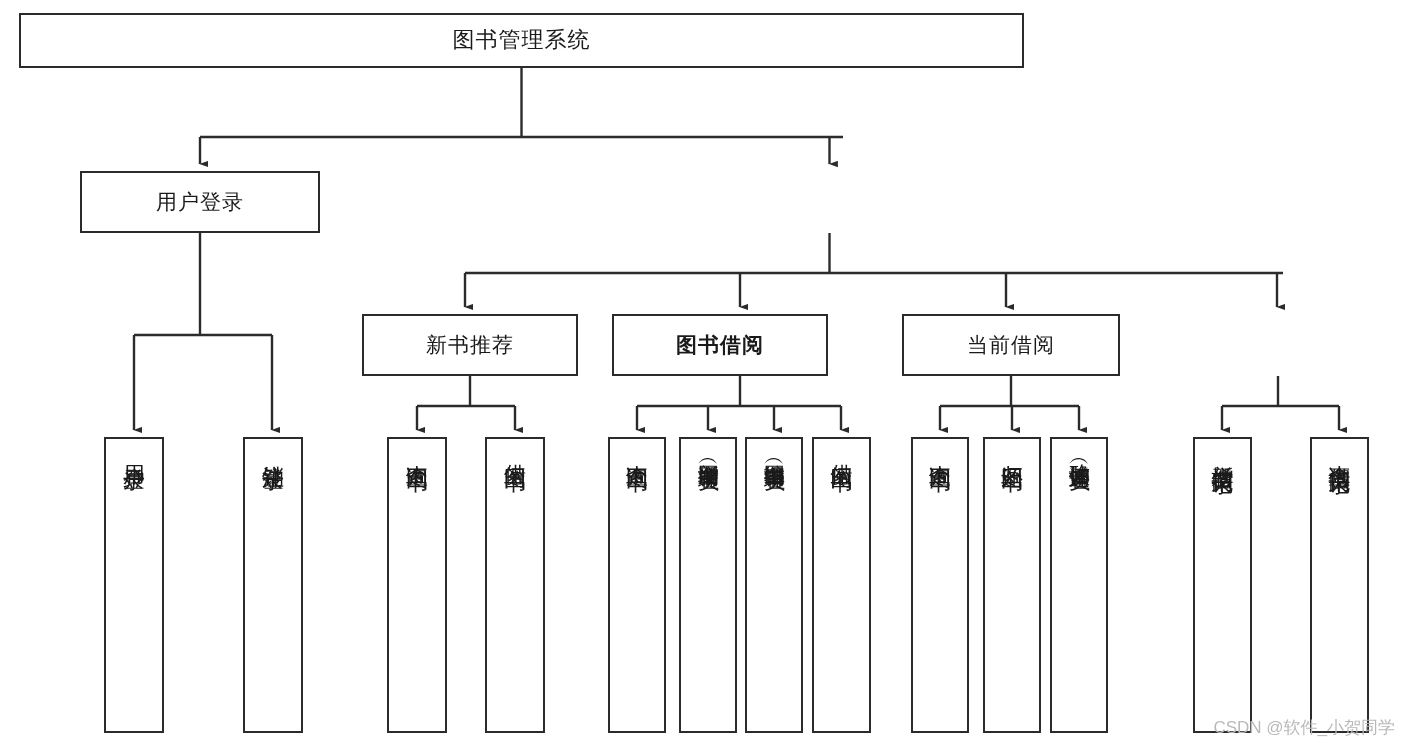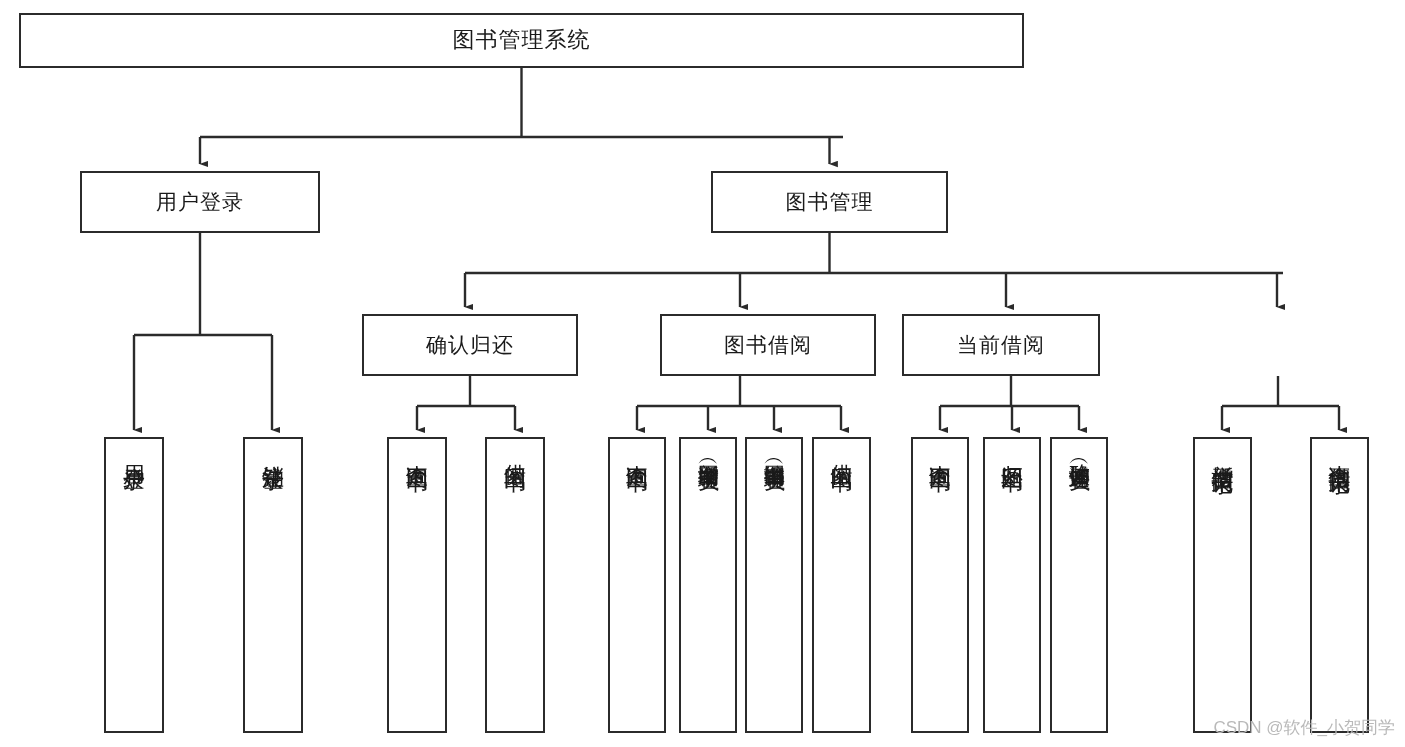--- a/index.html
+++ b/index.html
@@ -142,31 +142,28 @@
     </g>
   </svg>
 
   <div class="node node-h node-root" style="left:19px; top:13px; width:1005px; height:55px;">
     <span>图书管理系统</span>
   </div>
 
   <div class="node node-h" style="left:80px; top:171px; width:240px; height:62px;">
     <span>用户登录</span>
   </div>
-  <div class="node node-h" style="left:711px; top:171px; width:237px; height:62px;">
-    <span>图书管理</span>
-  </div>
 
   <div class="node node-h" style="left:362px; top:314px; width:216px; height:62px;">
-    <span>确认归还</span>
-  </div>
-  <div class="node node-h" style="left:660px; top:314px; width:216px; height:62px;">
+    <span>新书推荐</span>
+  </div>
+  <div class="node node-h" style="left:612px; top:314px; width:216px; height:62px;font-weight:bold;">
     <span>图书借阅</span>
   </div>
-  <div class="node node-h" style="left:902px; top:314px; width:198px; height:62px;">
+  <div class="node node-h" style="left:902px; top:314px; width:218px; height:62px;">
     <span>当前借阅</span>
   </div>
 
   <div class="node node-v" style="left:104px; top:437px; width:60px; height:296px;">
     <span class="vlabel">用户登录</span>
   </div>
   <div class="node node-v" style="left:243px; top:437px; width:60px; height:296px;">
     <span class="vlabel">注销登录</span>
   </div>
 

